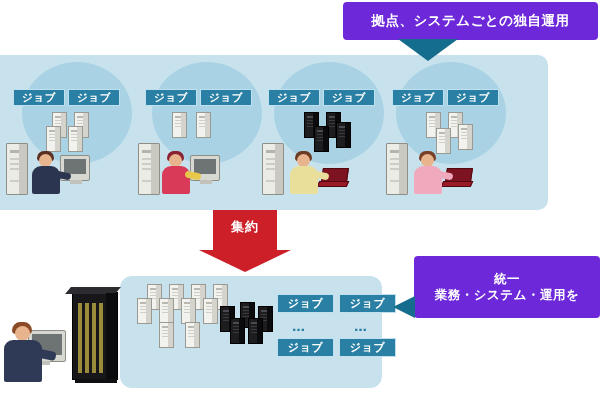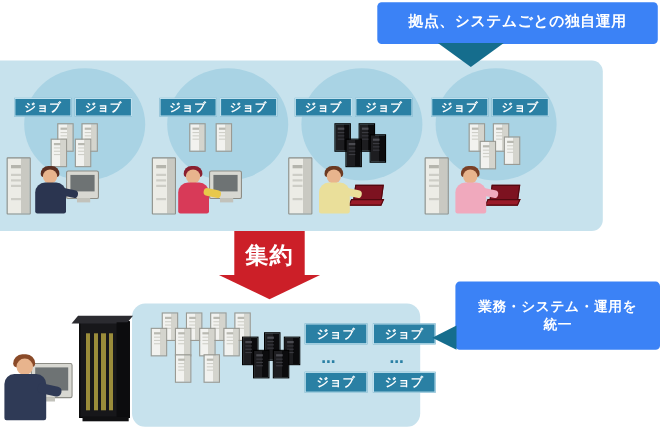--- a/index.html
+++ b/index.html
@@ -40,21 +40,21 @@
   
   .halo {
     position: absolute;
     border-radius: 50%;
     background: #a9d3e4;
   }
 
   
   .callout {
     position: absolute;
-    background: #3b82f6;
+    background: #6d28d9;
     color: #ffffff;
     border-radius: 4px;
     box-sizing: border-box;
     display: flex;
     align-items: center;
     justify-content: center;
     text-align: center;
     line-height: 1.32;
     letter-spacing: .5px;
     font-weight: 700;
@@ -133,21 +133,21 @@
     border-left: 46px solid transparent;
     border-right: 46px solid transparent;
     border-top: 22px solid #cc1f28;
   }
   .arrow-label {
     position: absolute;
     left: 0; top: 8px;
     width: 92px;
     text-align: center;
     color: #ffffff;
-    font-size: 21px;
+    font-size: 13px;
     font-weight: 700;
     letter-spacing: 1px;
   }
 
   
   .art { position: absolute; }
 
   
   .tower {
     position: absolute;
@@ -456,19 +456,19 @@
     </div>
   <div class="person" style="left:2px;  top:320px; width:44px; height:62px;">
     <div class="hair" style="background:#8a4a28; left:10px; top:2px; width:20px; height:12px;"></div>
     <div class="head" style="left:13px; top:6px; width:15px; height:15px;"></div>
     <div class="body" style="background:#2f3a56; left:2px; top:20px; width:38px; height:42px;"></div>
     <div class="arm" style="background:#2f3a56; right:-10px; top:30px; width:22px; height:9px;"></div>
   </div>
 
   <div class="callout callout-bottom">
     <div class="callout-lines">
+      <span>統一</span>
       <span>業務・システム・運用を</span>
-      <span>統一</span>
     </div>
     <span class="tail"></span>
   </div>
 
 </div>
 
 </body></html>

